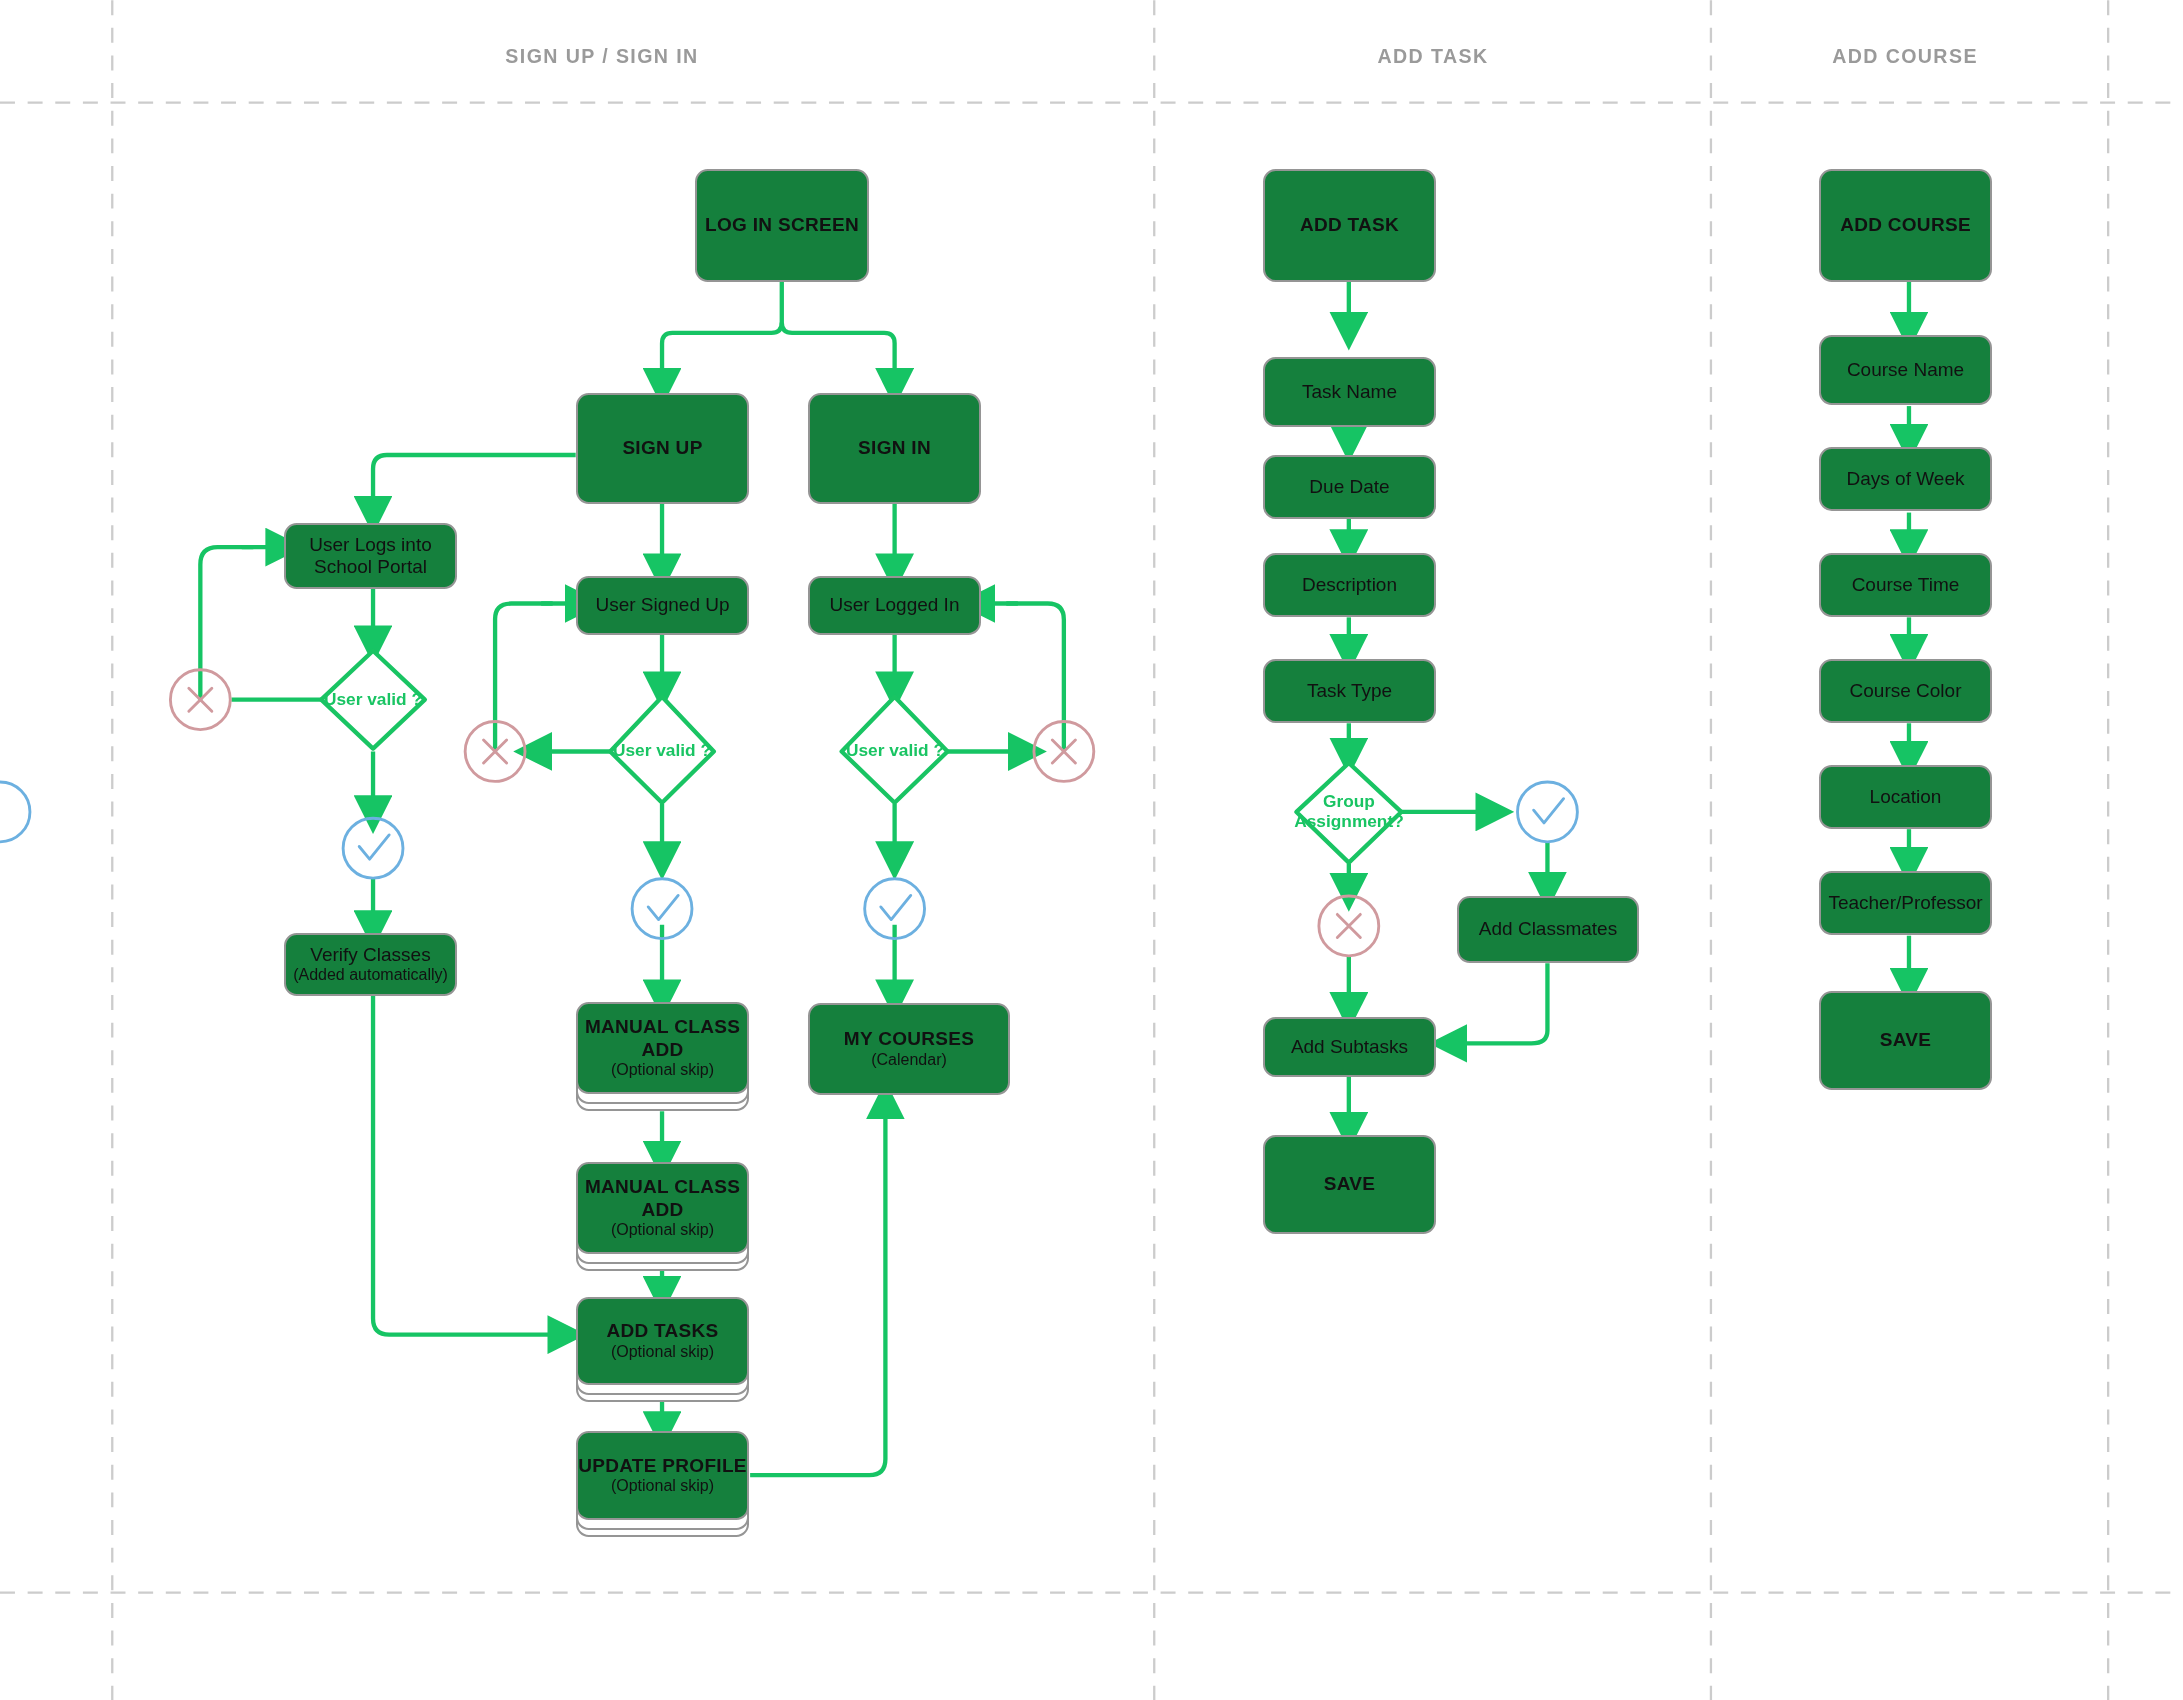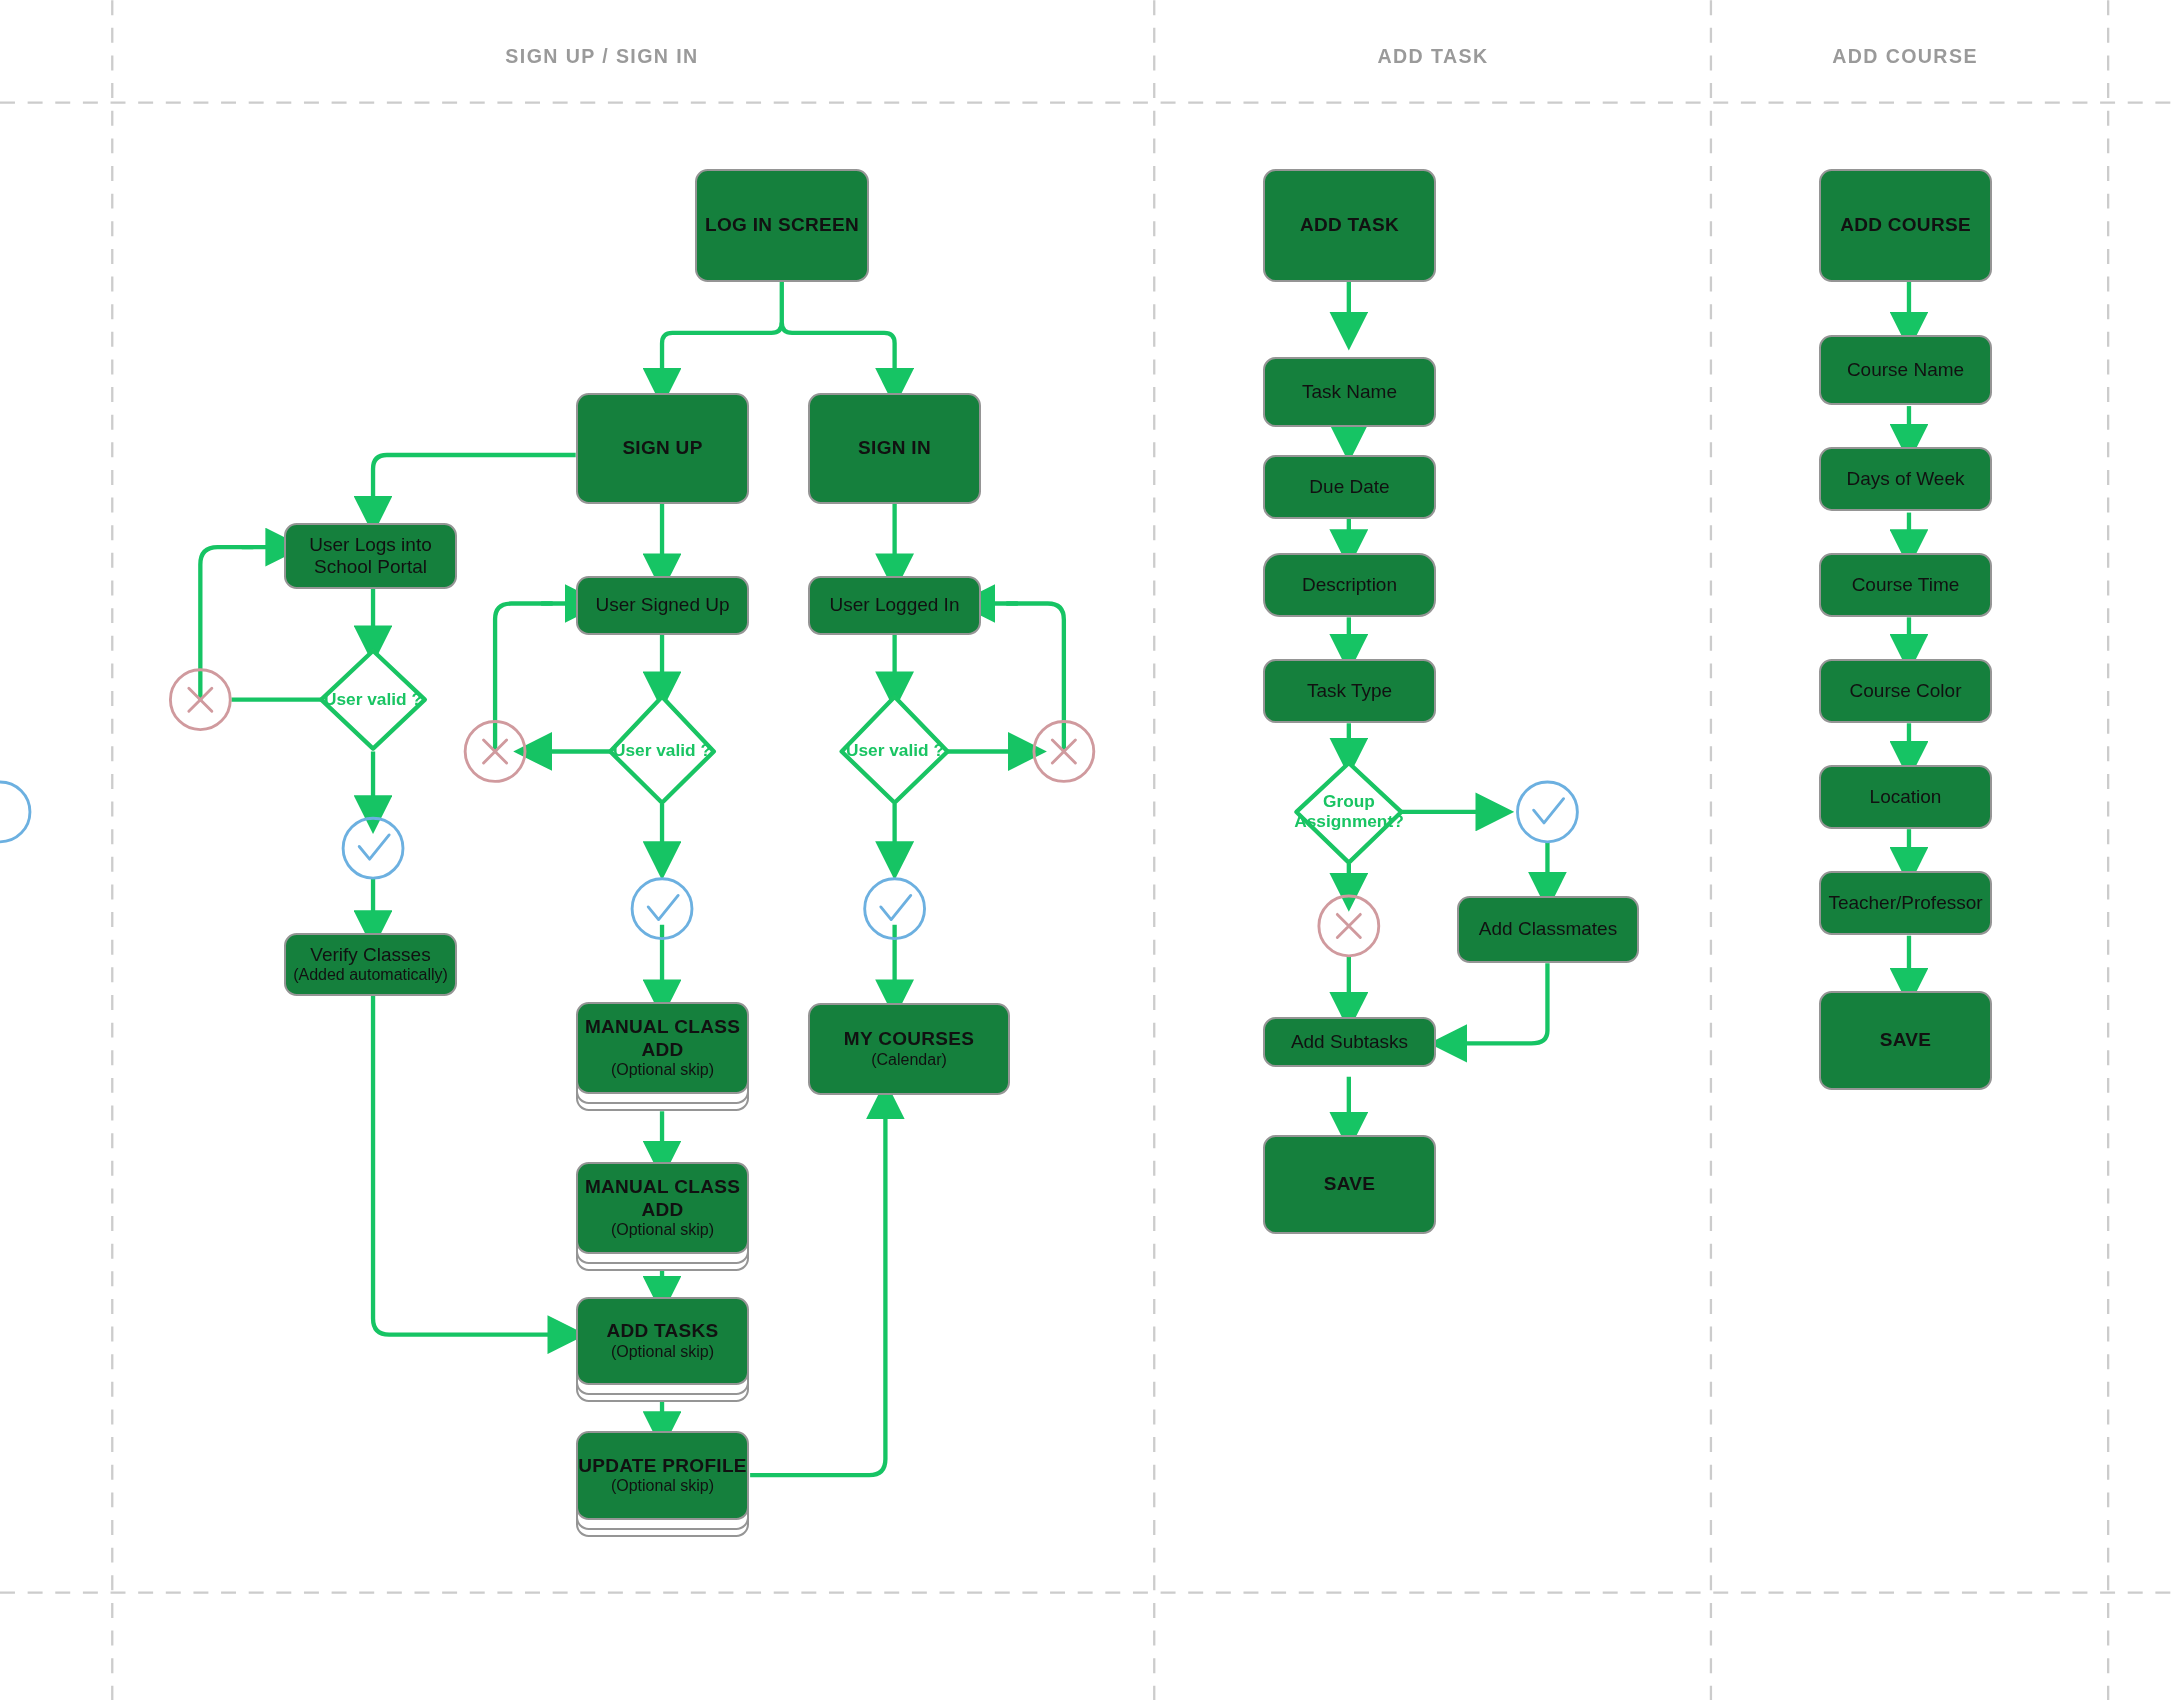--- a/index.html
+++ b/index.html
@@ -250,30 +250,30 @@
 
   <div class="node bold" style="left:1263px;top:169px;width:173px;height:113px;">
     <div class="t1">ADD TASK</div>
   </div>
   <div class="node" style="left:1263px;top:335px;width:173px;height:70px;margin-top:22px;">
     <div class="t1">Task Name</div>
   </div>
   <div class="node" style="left:1263px;top:447px;width:173px;height:64px;margin-top:8px;">
     <div class="t1">Due Date</div>
   </div>
-  <div class="node" style="left:1263px;top:553px;width:173px;height:64px;border-radius:17px;">
+  <div class="node" style="left:1263px;top:553px;width:173px;height:64px;">
     <div class="t1">Description</div>
   </div>
   <div class="node" style="left:1263px;top:659px;width:173px;height:64px;">
     <div class="t1">Task Type</div>
   </div>
   <div class="node" style="left:1457px;top:896px;width:182px;height:67px;">
     <div class="t1">Add Classmates</div>
   </div>
-  <div class="node" style="left:1263px;top:1017px;width:173px;height:50px;">
+  <div class="node" style="left:1263px;top:1017px;width:173px;height:60px;">
     <div class="t1">Add Subtasks</div>
   </div>
   <div class="node bold" style="left:1263px;top:1135px;width:173px;height:99px;">
     <div class="t1">SAVE</div>
   </div>
 
   <div class="node bold" style="left:1819px;top:169px;width:173px;height:113px;">
     <div class="t1">ADD COURSE</div>
   </div>
   <div class="node" style="left:1819px;top:335px;width:173px;height:70px;">

